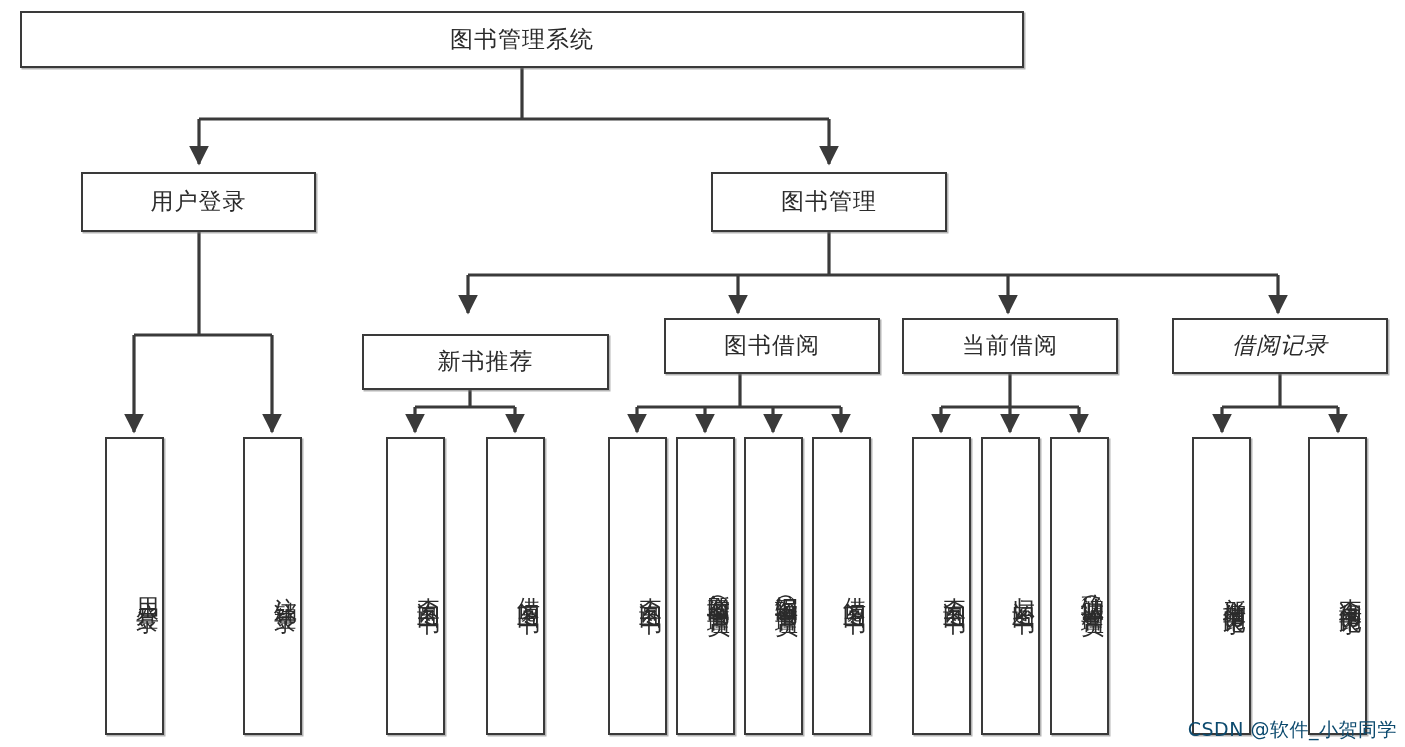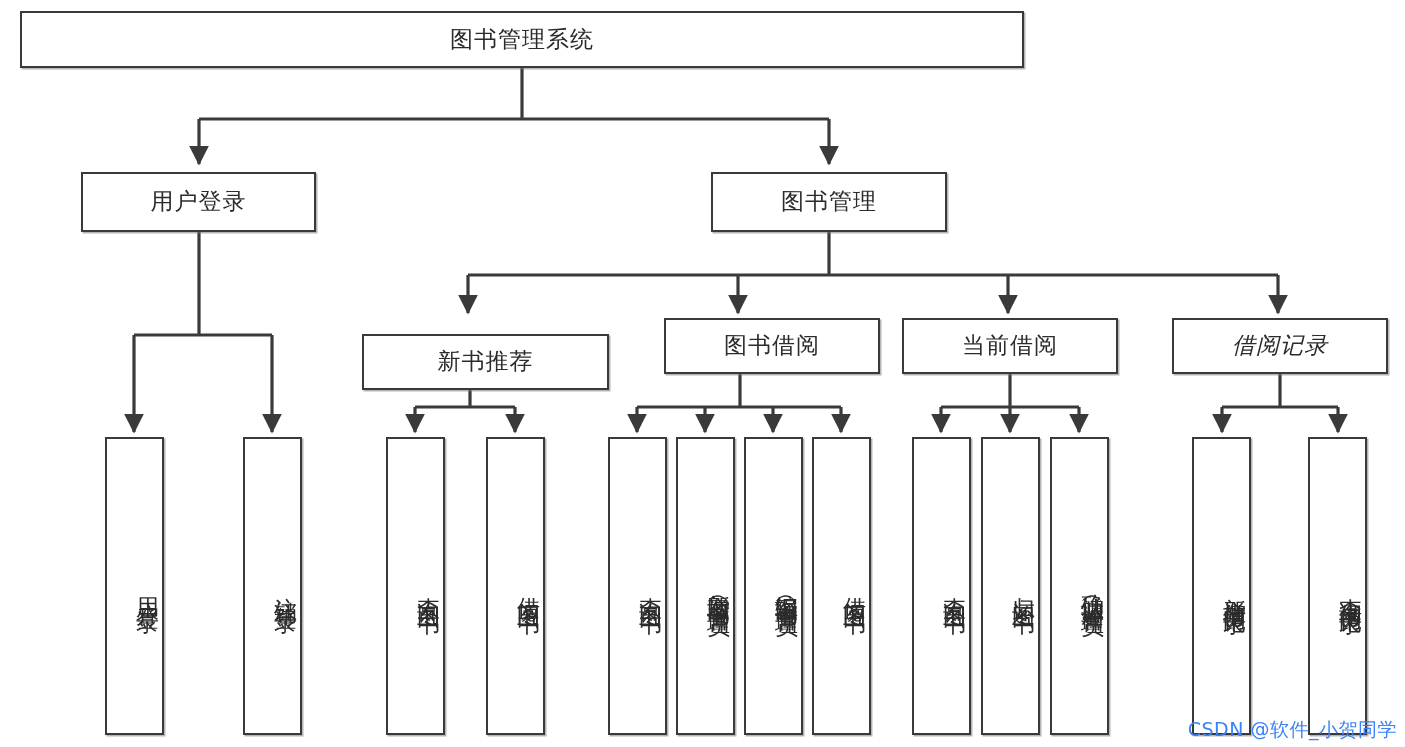--- a/index.html
+++ b/index.html
@@ -51,21 +51,21 @@
     justify-content: center;
   }
   .node.vert.tall {
     letter-spacing: 3px;
   }
   .watermark {
     position: absolute;
     right: 8px;
     bottom: 4px;
     font-size: 19px;
-    color: #3b82f6;
+    color: #0c4a6e;
     letter-spacing: 0.5px;
     white-space: nowrap;
     font-family: "DejaVu Sans", "Liberation Sans", sans-serif;
   }
 </style>
 </head>
 <body>
 
 <div id="canvas">
 

